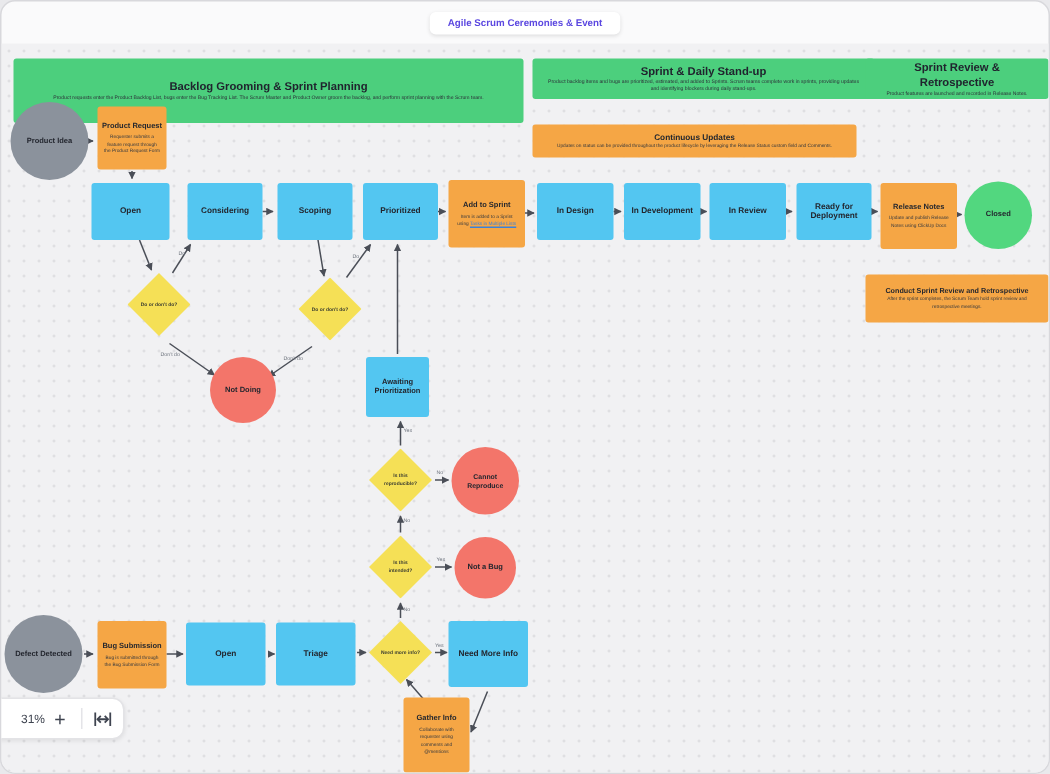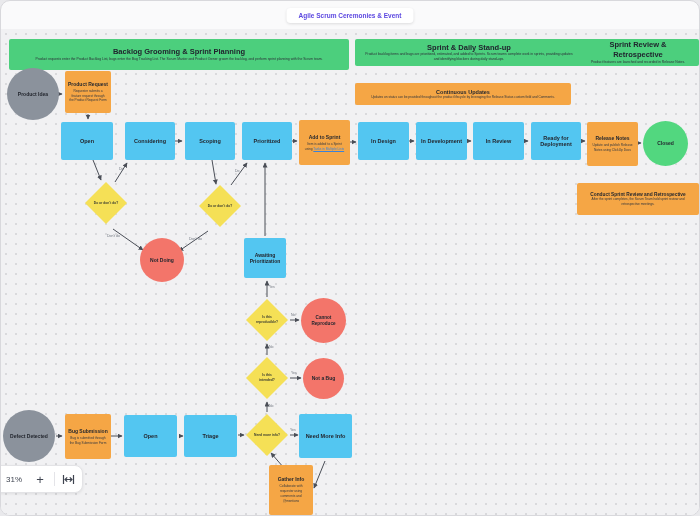--- a/index.html
+++ b/index.html
@@ -37,21 +37,21 @@
   .circle-green{ background:#52d77f; }
   .diamond { background:#f5e056;
              clip-path:polygon(50% 0, 100% 50%, 50% 100%, 0 50%); }
   .diamond .t { font-size:3.3px; font-weight:bold; color:#3a3c30; line-height:1.4; width:26px; }
   .edge-label { position:absolute; font-size:3.5px; color:#6f757f; z-index:4; white-space:nowrap; }
   .link { color:#3b82d9; text-decoration:underline; }
   .zoombar { position:absolute; left:-10px; bottom:22px; height:28px; width:92px;
              background:#ffffff; border:1px solid #e3e3e6; border-radius:8px;
              display:flex; align-items:center; z-index:6;
              box-shadow:0 1px 3px rgba(0,0,0,.08); padding-left:14px; }
-  .zoom-pct { font-size:8px; color:#3f4450; width:24px; }
+  .zoom-pct { font-size:8px; color:#3f4450; width:24px;text-align:right; }
   .zoom-plus { font-size:13px; color:#3f4450; width:20px; text-align:center; cursor:pointer; }
   .zoom-div { width:1px; height:14px; background:#e4e4e8; margin:0 4px; }
   .fit-btn { display:flex; align-items:center; justify-content:center; width:18px; cursor:pointer; }
 </style>
 </head>
 <body>
 
 <div class="frame">
   <div class="canvas"></div>
 
@@ -87,21 +87,21 @@
     <line x1="266" y1="411" x2="266" y2="401" marker-end="url(#ah)"></line>
     <line x1="289" y1="434" x2="297" y2="434" marker-end="url(#ah)"></line>
     <line x1="55" y1="435" x2="61" y2="435" marker-end="url(#ah)"></line>
     <line x1="110" y1="435" x2="121" y2="435" marker-end="url(#ah)"></line>
     <line x1="178" y1="435" x2="182" y2="435" marker-end="url(#ah)"></line>
     <line x1="237" y1="434" x2="243" y2="434" marker-end="url(#ah)"></line>
     <line x1="324" y1="460" x2="313" y2="487" marker-end="url(#ah)"></line>
     <line x1="283" y1="467" x2="270" y2="452" marker-end="url(#ah)"></line>
   </svg>
 
-  <div class="node lane" style="left:8px;top:38px;width:340px;height:31px">
+  <div class="node lane" style="left:8px;top:38px;width:340px;height:43px">
     <div class="t">Backlog Grooming &amp; Sprint Planning</div>
     <div class="s">Product requests enter the Product Backlog List, bugs enter the Bug Tracking List. The Scrum Master and Product Owner groom the backlog, and perform sprint planning with the Scrum team.</div>
   </div>
   <div class="node lane" style="left:354px;top:38px;width:228px;height:27px">
     <div class="t">Sprint &amp; Daily Stand-up</div>
     <div class="s">Product backlog items and bugs are prioritized, estimated, and added to Sprints. Scrum teams complete work in sprints, providing updates and identifying blockers during daily stand-ups.</div>
   </div>
   <div class="node lane" style="left:576px;top:38px;width:122px;height:27px">
     <div class="t">Sprint Review &amp; Retrospective</div>
     <div class="s">Product features are launched and recorded in Release Notes.</div>

